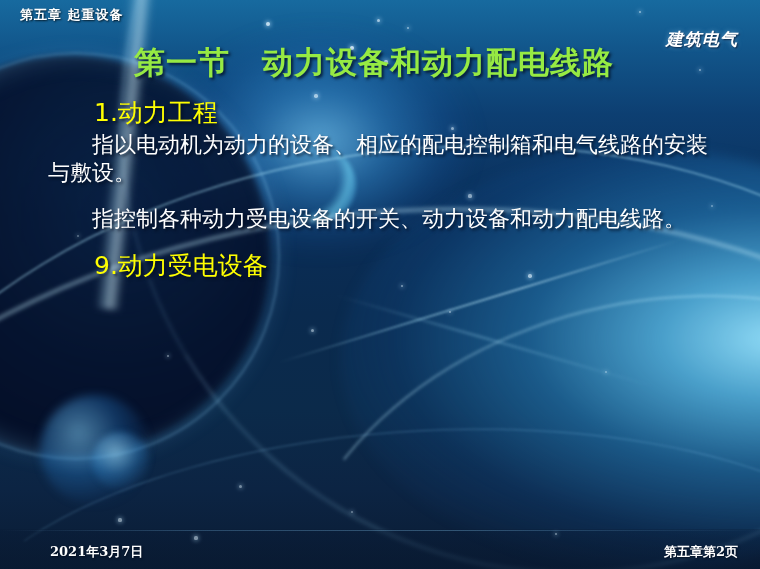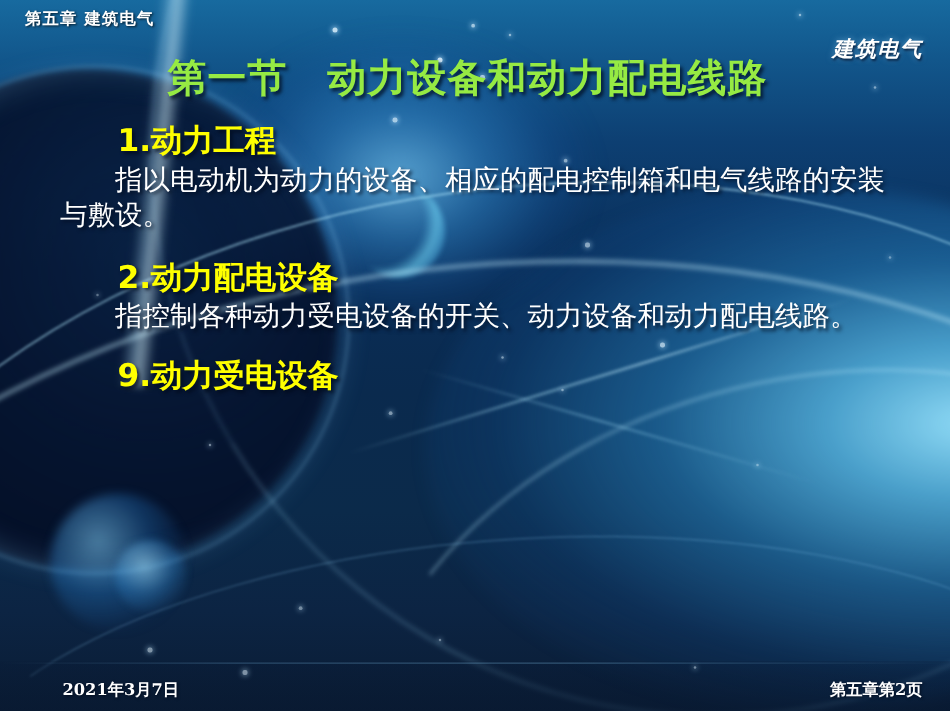--- a/index.html
+++ b/index.html
@@ -285,21 +285,21 @@
   .h1-line {
     font-size: 28px;
     font-weight: bold;
     color: #ffff00;
     text-shadow: 2px 2px 3px rgba(0,10,28,0.78);
     margin: 0 0 6px 40px;
     white-space: nowrap;
   }
   .h2-line {
     font-size: 25px;
-    font-weight: bold;
+    font-weight: normal;
     color: #ffff00;
     text-shadow: 2px 2px 3px rgba(0,10,28,0.78);
     margin: 0 0 2px 52px;
     white-space: nowrap;
   }
   .para {
     font-size: 22px;
     color: #ffffff;
     line-height: 1.28;
     text-shadow: 2px 2px 3px rgba(0,10,28,0.8);
@@ -375,35 +375,34 @@
       <div class="star" style="left: 118.4px; top: 518.4px; width: 3.2px; height: 3.2px; opacity: 0.55;"></div>
       <div class="star" style="left: 350.7px; top: 510.7px; width: 2.6px; height: 2.6px; opacity: 0.45;"></div>
       <div class="star" style="left: 554.6px; top: 532.6px; width: 2.8px; height: 2.8px; opacity: 0.5;"></div>
       <div class="star" style="left: 194.4px; top: 536.4px; width: 3.2px; height: 3.2px; opacity: 0.55;"></div>
       <div class="star" style="left: 76.8px; top: 234.8px; width: 2.4px; height: 2.4px; opacity: 0.4;"></div>
       <div class="star" style="left: 710.7px; top: 204.7px; width: 2.6px; height: 2.6px; opacity: 0.45;"></div>
     </div>
 
   <div class="content">
 
-    <div class="hdr-left">第五章  建筑电气</div>
+    <div class="hdr-left">第五章  起重设备</div>
 
     <div class="hdr-right">建筑电气</div>
 
     <div class="slide-title">第一节　动力设备和动力配电线路</div>
 
     <div class="body-area">
 
 
       <div class="h2-line">1.动力工程</div>
       <div class="para">指以电动机为动力的设备、相应的配电控制箱和电气线路的安装与敷设。</div>
 
       <div class="gap-a"></div>
 
-      <div class="h2-line">2.动力配电设备</div>
       <div class="para">指控制各种动力受电设备的开关、动力设备和动力配电线路。</div>
 
       <div class="gap-b"></div>
 
       <div class="h2-line">9.动力受电设备</div>
     </div>
 
     <div class="ftr-left">2021年3月7日</div>
 
     <div class="ftr-right">第五章第2页</div>

